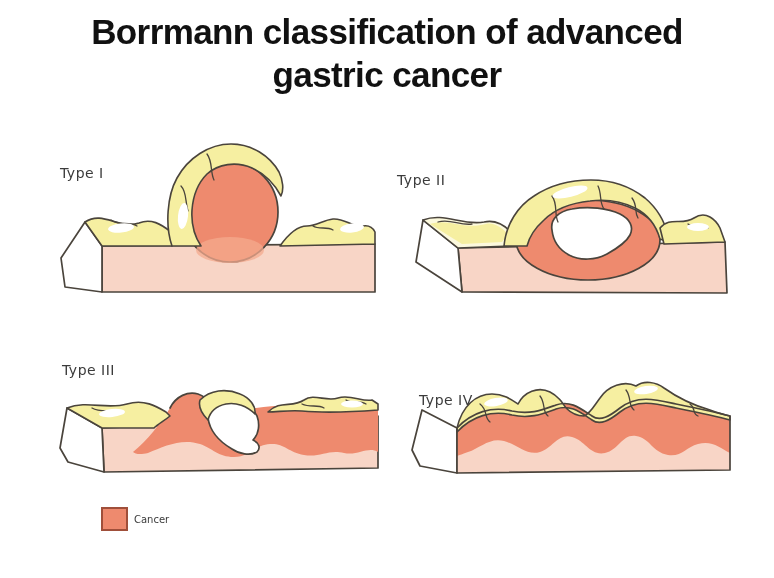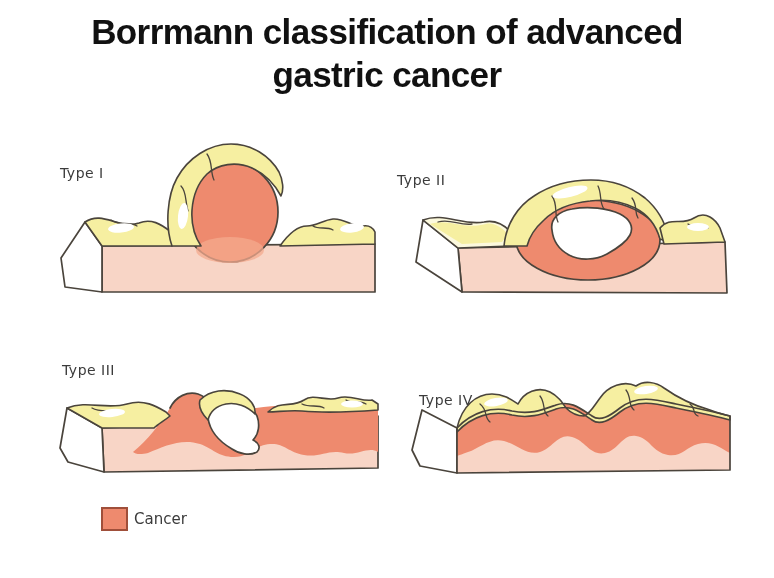--- a/index.html
+++ b/index.html
@@ -6,21 +6,21 @@
   .canvas{position:relative;width:774px;height:578px;background:var(--background,#fff);overflow:hidden;
           font-family:"Liberation Sans",sans-serif;}
   .title{position:absolute;top:10px;left:0;width:100%;text-align:center;font-weight:bold;
          font-size:35px;line-height:1.24;letter-spacing:-0.6px;color:var(--title-text,#111);}
   .panel{position:absolute;}
   .panel svg{display:block;overflow:visible;}
   .panel-label{position:absolute;font-size:14px;letter-spacing:0.5px;color:var(--label-text,#3b3b3b);
                font-family:"DejaVu Sans",sans-serif;}
   .legend{position:absolute;left:101px;top:507px;display:flex;align-items:center;gap:6px;}
   .legend-swatch{width:23px;height:20px;background:var(--cancer);border:2px solid var(--legend-border);}
-  .legend-label{font-size:15px;color:var(--label-text,#3b3b3b);font-family:"DejaVu Sans",sans-serif;}
+  .legend-label{font-size:10px;color:var(--label-text,#3b3b3b);font-family:"DejaVu Sans",sans-serif;}
 
   
   .tissue{fill:var(--tissue);stroke:var(--outline);stroke-width:1.7;stroke-linejoin:round;}
   .sideface{fill:#ffffff;stroke:var(--outline);stroke-width:1.7;stroke-linejoin:round;}
   .cancer{fill:var(--cancer);stroke:var(--outline);stroke-width:1.7;stroke-linejoin:round;}
   .cancer-soft{fill:var(--cancer);stroke:none;}
   .cancer-fade{fill:var(--cancer-fade);stroke:none;opacity:.75;}
   .mucosa{fill:var(--mucosa);stroke:var(--outline);stroke-width:1.6;stroke-linejoin:round;}
   .mucosa-light{fill:var(--mucosa-light);stroke:var(--outline);stroke-width:1.6;stroke-linejoin:round;}
   .mucosa-plain{fill:var(--mucosa);stroke:none;}

